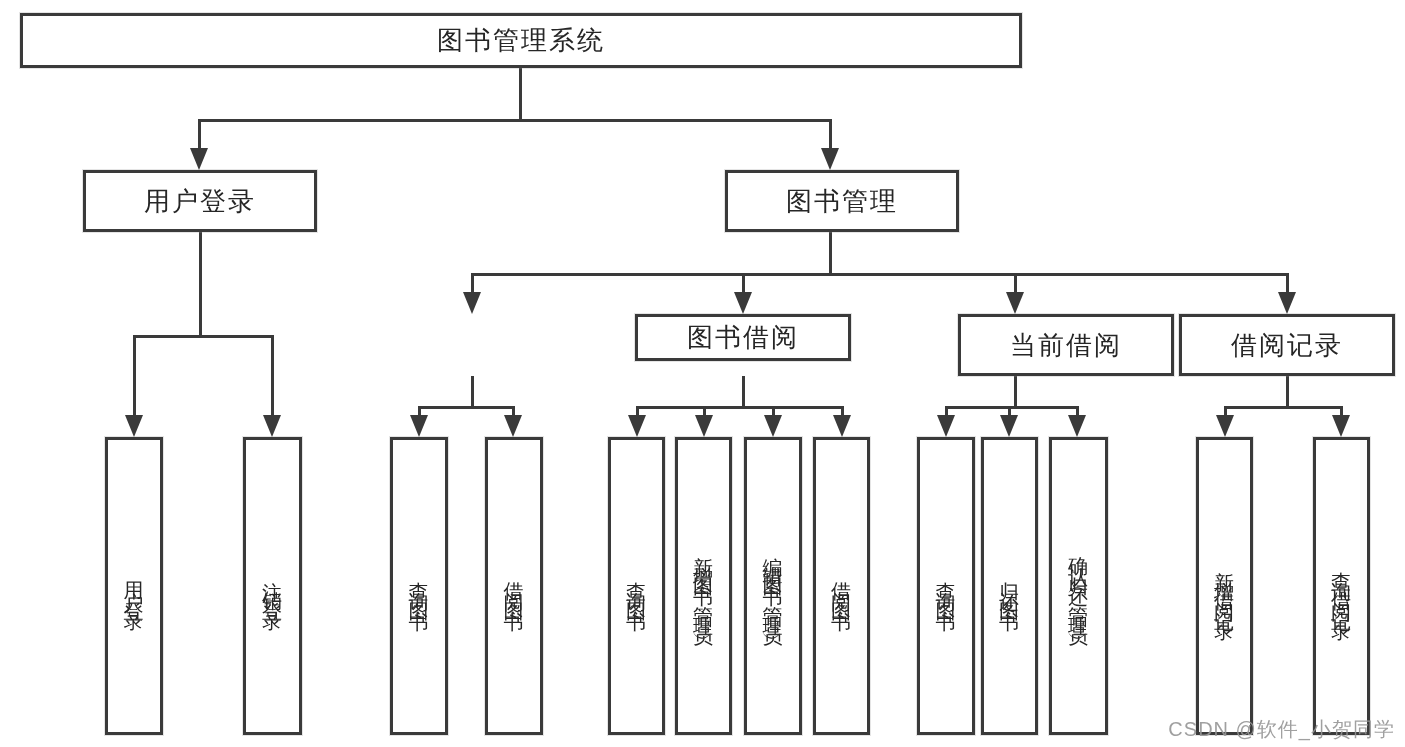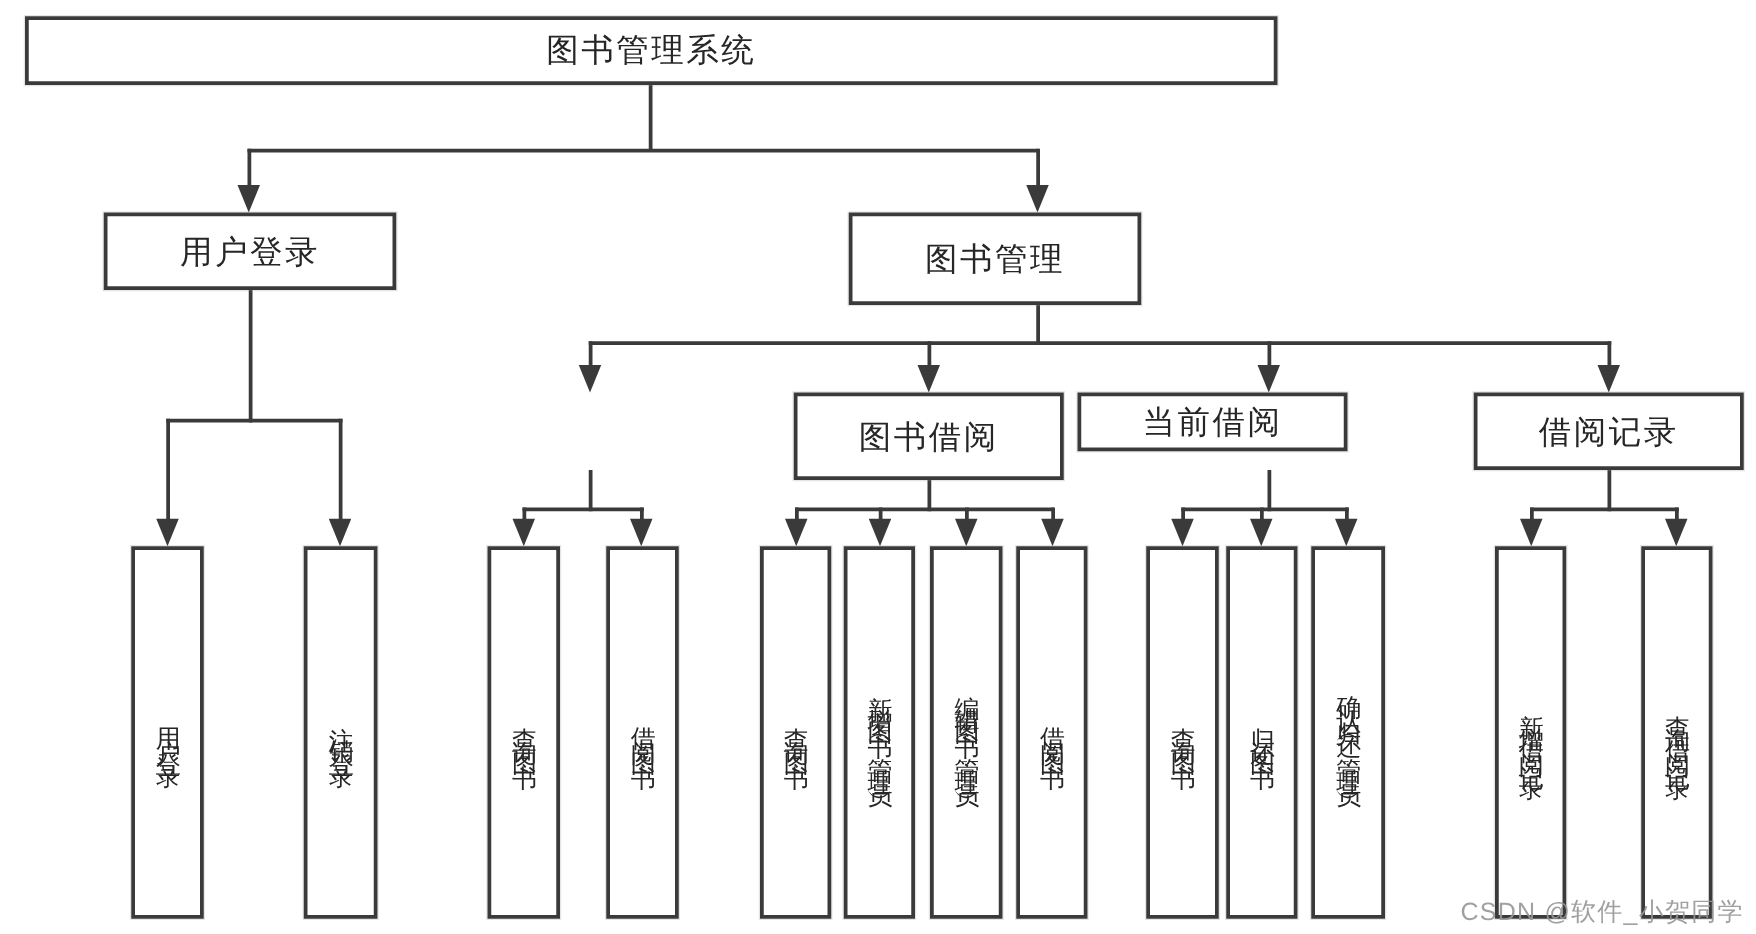--- a/index.html
+++ b/index.html
@@ -35,24 +35,24 @@
   }
 </style>
 </head>
 <body>
 
 <div id="canvas">
 
   <div class="box" style="left:20px;top:13px;width:1002px;height:55px">图书管理系统</div>
 
   <div class="box" style="left:83px;top:170px;width:234px;height:62px">用户登录</div>
-  <div class="box" style="left:679px;top:170px;width:234px;height:74px">图书管理</div>
+  <div class="box" style="left:725px;top:170px;width:234px;height:62px">图书管理</div>
 
-  <div class="box" style="left:635px;top:314px;width:216px;height:70px">图书借阅</div>
-  <div class="box" style="left:862px;top:314px;width:216px;height:47px">当前借阅</div>
+  <div class="box" style="left:635px;top:314px;width:216px;height:47px">图书借阅</div>
+  <div class="box" style="left:958px;top:314px;width:216px;height:62px">当前借阅</div>
   <div class="box" style="left:1179px;top:314px;width:216px;height:62px">借阅记录</div>
 
   <div class="box vbox" style="left:105px;top:437px;width:58px;height:298px">用户登录</div>
   <div class="box vbox" style="left:243px;top:437px;width:59px;height:298px">注销登录</div>
 
   <div class="box vbox" style="left:390px;top:437px;width:58px;height:298px">查询图书</div>
   <div class="box vbox" style="left:485px;top:437px;width:58px;height:298px">借阅图书</div>
 
   <div class="box vbox" style="left:608px;top:437px;width:57px;height:298px">查询图书</div>
   <div class="box vbox" style="left:675px;top:437px;width:57px;height:298px">新增图书（管理员）</div>

